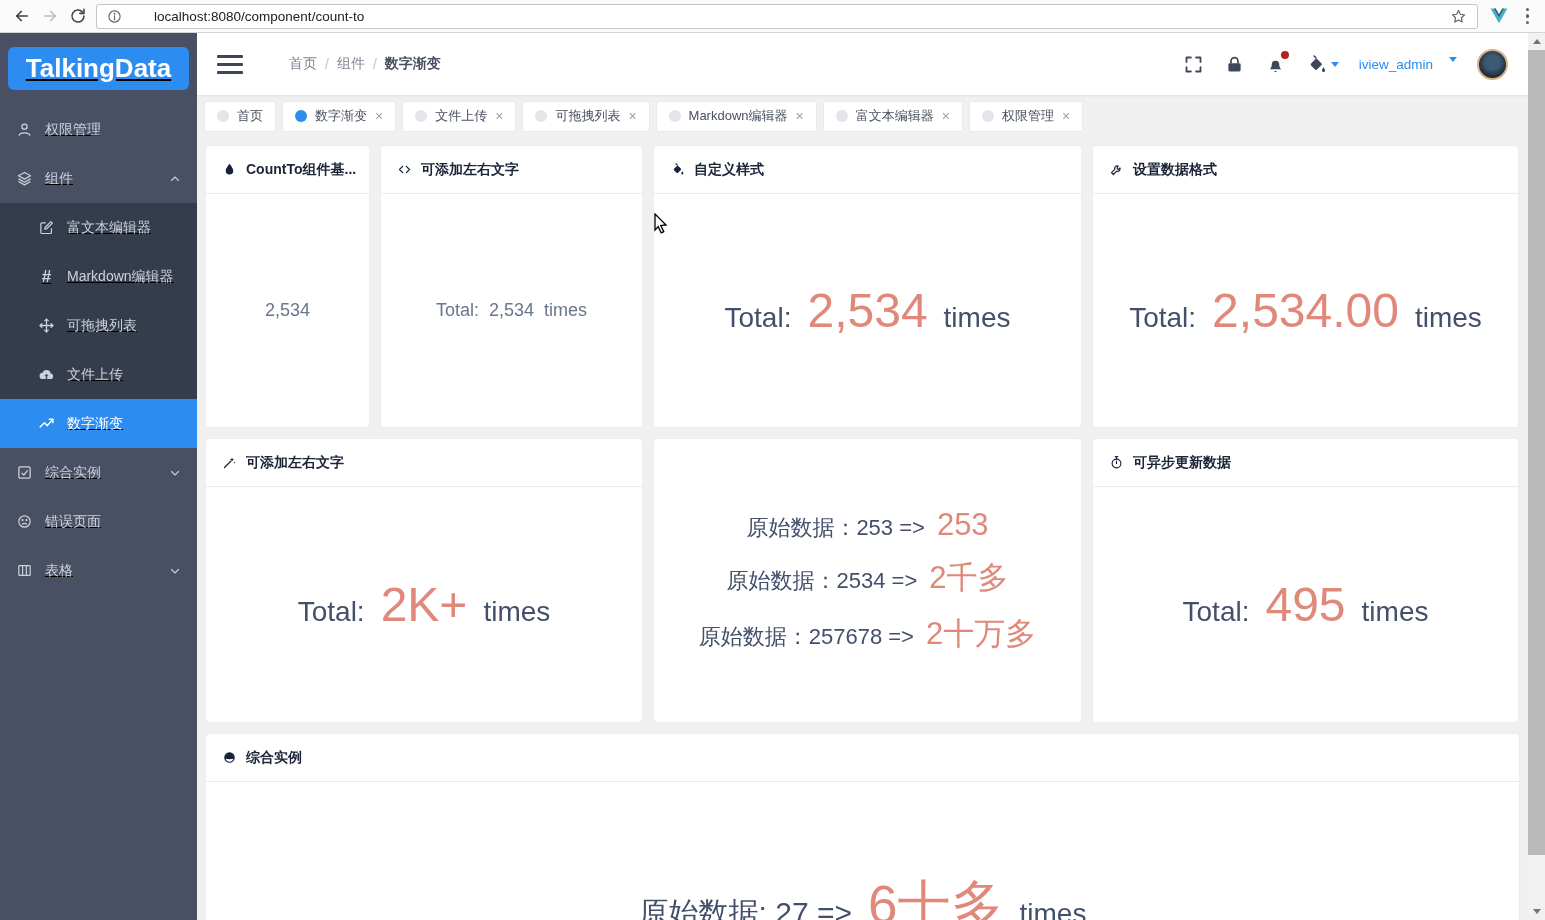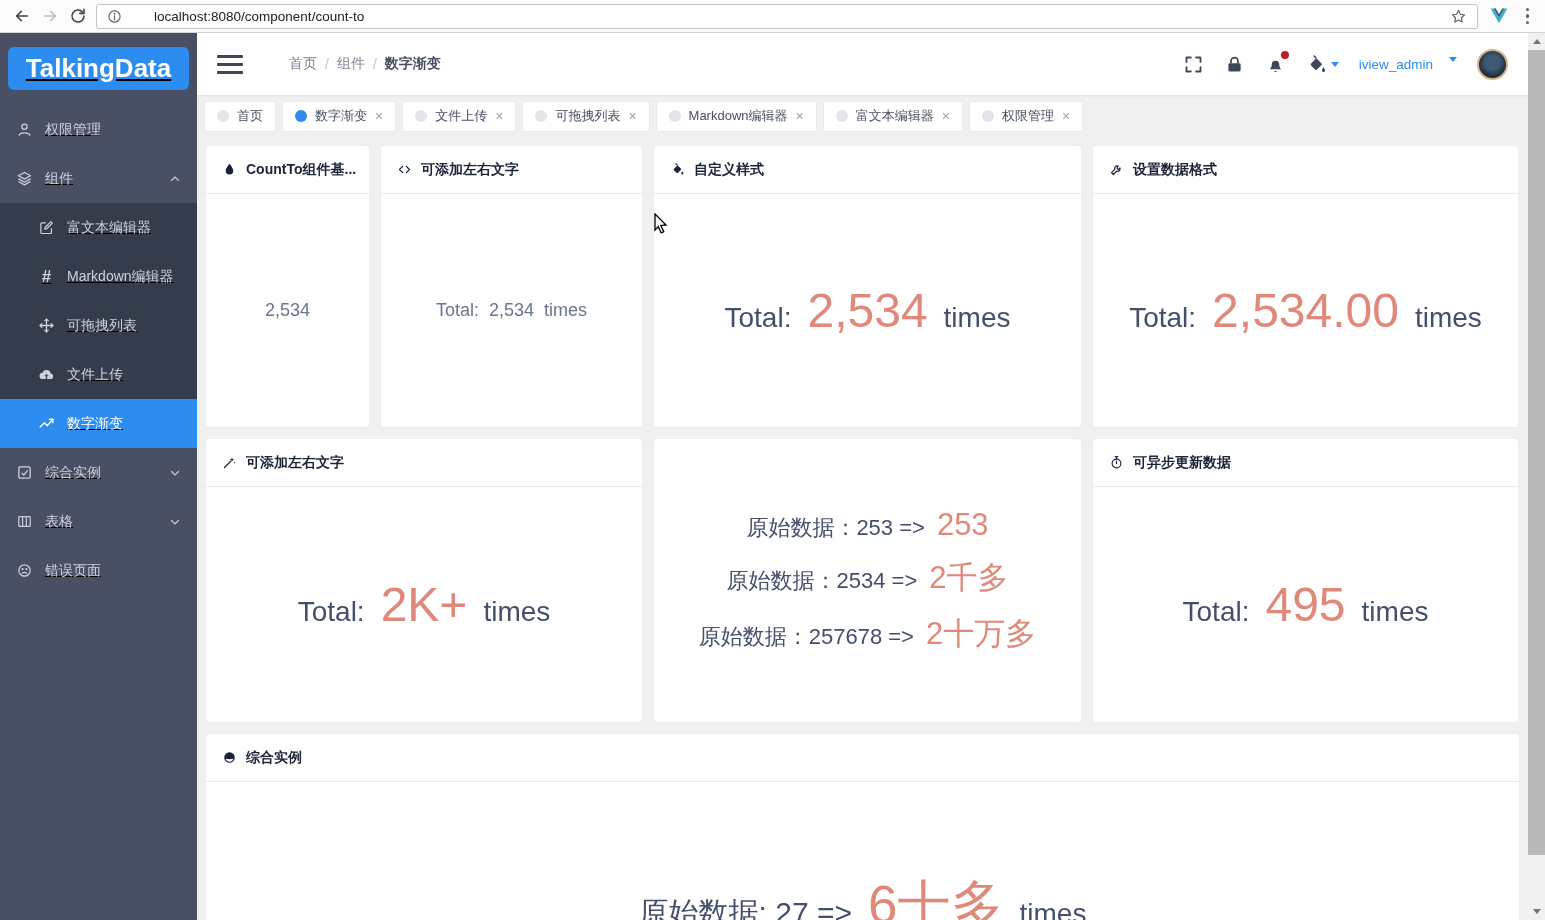--- a/index.html
+++ b/index.html
@@ -208,38 +208,38 @@
           <rect x="4" y="4" width="16" height="16" rx="2"></rect>
           <path d="M8 12.5l3 3 5.5-6.5"></path>
         </svg>
       <span>综合实例</span>
       <svg class="chev" viewBox="0 0 24 24" fill="none" stroke="currentColor" stroke-width="2.2" stroke-linecap="round">
           <path d="M5 9l7 7 7-7"></path>
         </svg>
     </div>
 
     <div class="menu-item">
-      <svg viewBox="0 0 24 24" fill="none" stroke="currentColor" stroke-width="1.7">
-          <rect x="4" y="5" width="16" height="14" rx="1"></rect>
-          <path d="M9.3 5v14M14.6 5v14"></path>
-        </svg>
-      <span>表格</span>
-      <svg class="chev" viewBox="0 0 24 24" fill="none" stroke="currentColor" stroke-width="2.2" stroke-linecap="round">
-          <path d="M5 9l7 7 7-7"></path>
-        </svg>
-    </div>
-
-    <div class="menu-item">
       <svg viewBox="0 0 24 24" fill="none" stroke="currentColor" stroke-width="1.7" stroke-linecap="round">
           <circle cx="12" cy="12" r="8"></circle>
           <circle cx="9.3" cy="10" r="0.7" fill="currentColor"></circle>
           <circle cx="14.7" cy="10" r="0.7" fill="currentColor"></circle>
           <path d="M9 15.6c2-1.4 4-1.4 6 0"></path>
         </svg>
       <span>错误页面</span>
+    </div>
+
+    <div class="menu-item">
+      <svg viewBox="0 0 24 24" fill="none" stroke="currentColor" stroke-width="1.7">
+          <rect x="4" y="5" width="16" height="14" rx="1"></rect>
+          <path d="M9.3 5v14M14.6 5v14"></path>
+        </svg>
+      <span>表格</span>
+      <svg class="chev" viewBox="0 0 24 24" fill="none" stroke="currentColor" stroke-width="2.2" stroke-linecap="round">
+          <path d="M5 9l7 7 7-7"></path>
+        </svg>
     </div>
   </nav>
 </aside>
 
 <div class="main">
 
   <header class="topbar">
     <div class="hamburger">
         <i></i>
         <i></i>

